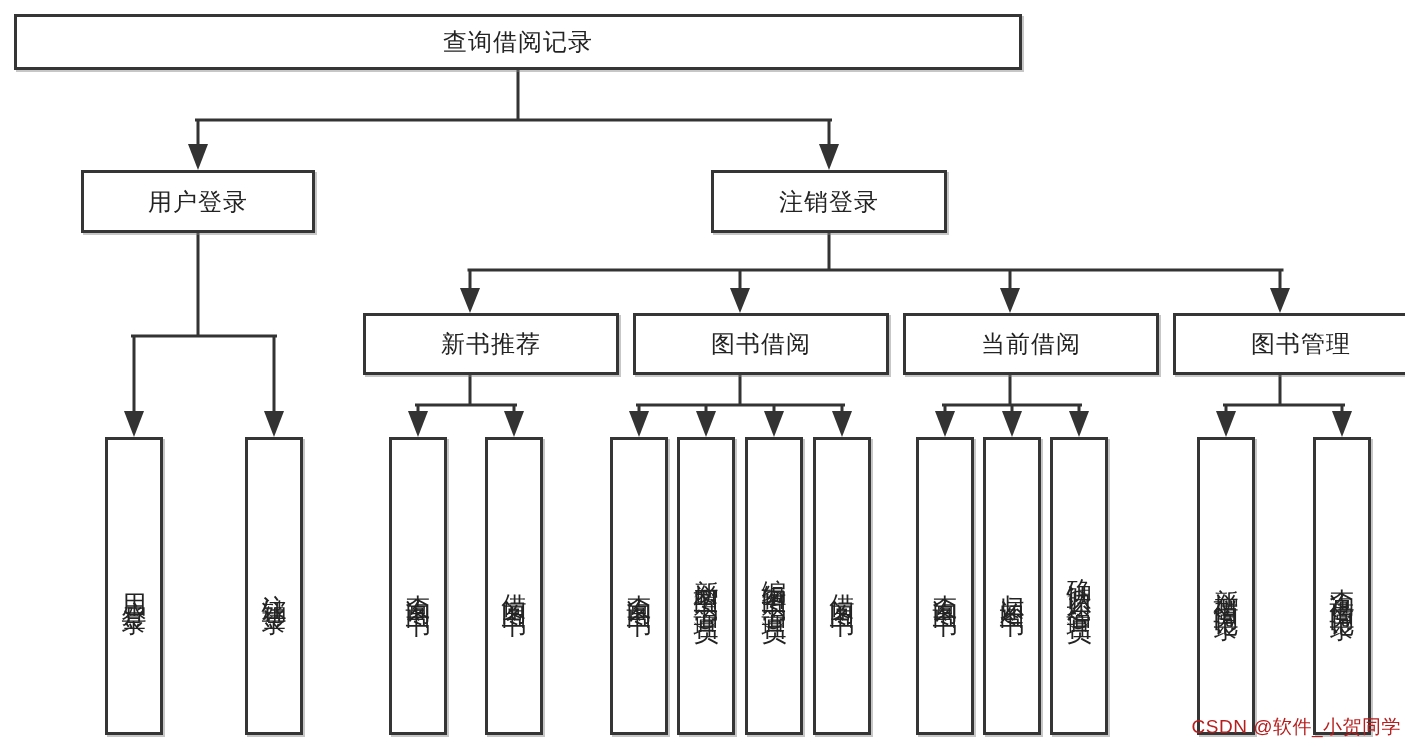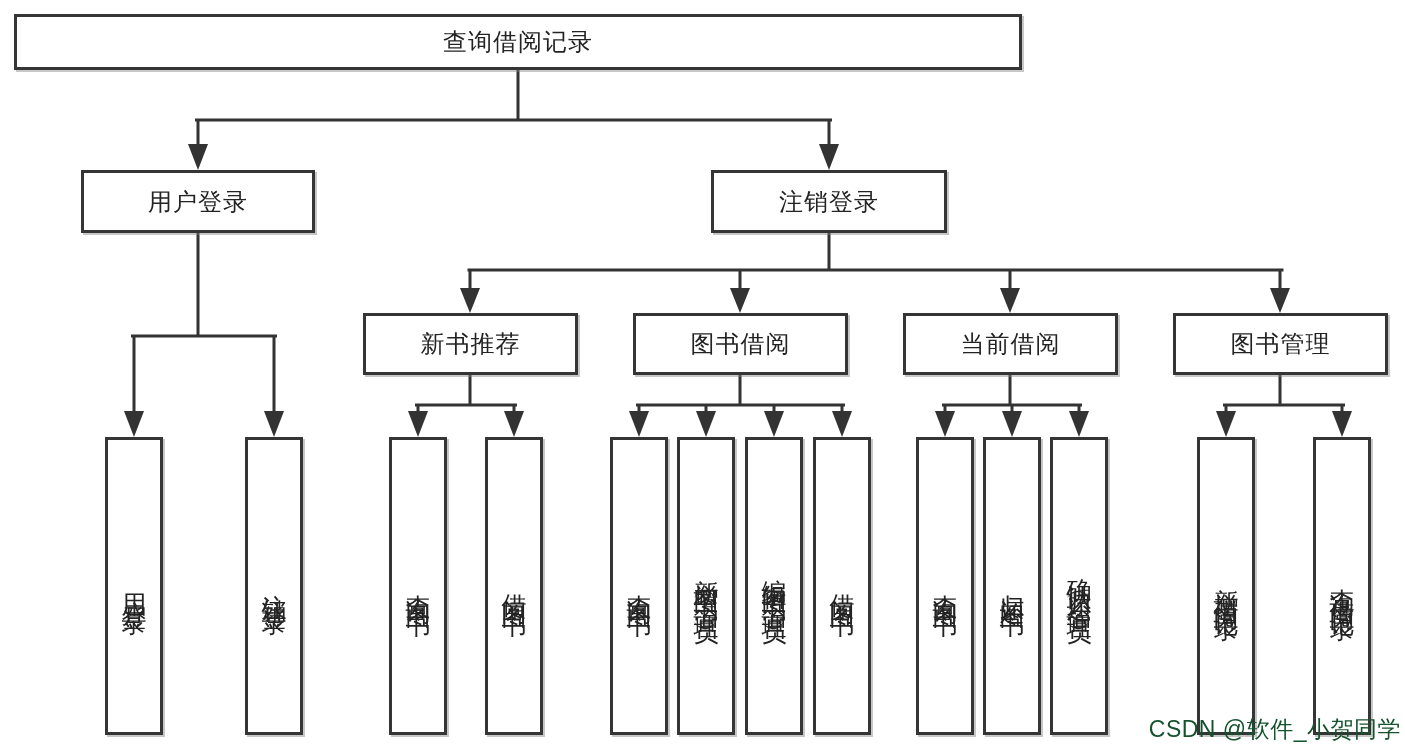--- a/index.html
+++ b/index.html
@@ -11,29 +11,29 @@
   .box{
     position:absolute;box-sizing:border-box;background:#ffffff;
     border:3px solid #353535;
     box-shadow:2px 2px 0 rgba(130,130,130,0.45);
     display:flex;align-items:center;justify-content:center;
     color:#232323;
   }
   .hlabel{font-size:24px;letter-spacing:1px;white-space:nowrap;}
   .root{left:14px;top:14px;width:1008px;height:56px;}
   .lvl2{height:63px;}
-  .module{width:215px;height:62px;top:313px;}
+  .module{width:256px;height:62px;top:313px;}
   .leaf{width:58px;height:298px;top:437px;}
   .vlabel{
     writing-mode:vertical-rl;text-orientation:mixed;
     font-size:25px;letter-spacing:6px;line-height:1;white-space:nowrap;
   }
   .watermark{
     position:absolute;top:714px;right:4px;
-    font-size:23px;color:#14532d;letter-spacing:0.5px;white-space:nowrap;
+    font-size:19px;color:#b91c1c;letter-spacing:0.5px;white-space:nowrap;
   }
 </style>
 </head>
 <body>
 
 <div class="canvas">
 
   <svg class="wires" viewBox="0 0 1405 747">
     <g stroke="#333333" stroke-width="3" fill="none" stroke-linecap="square">
 

